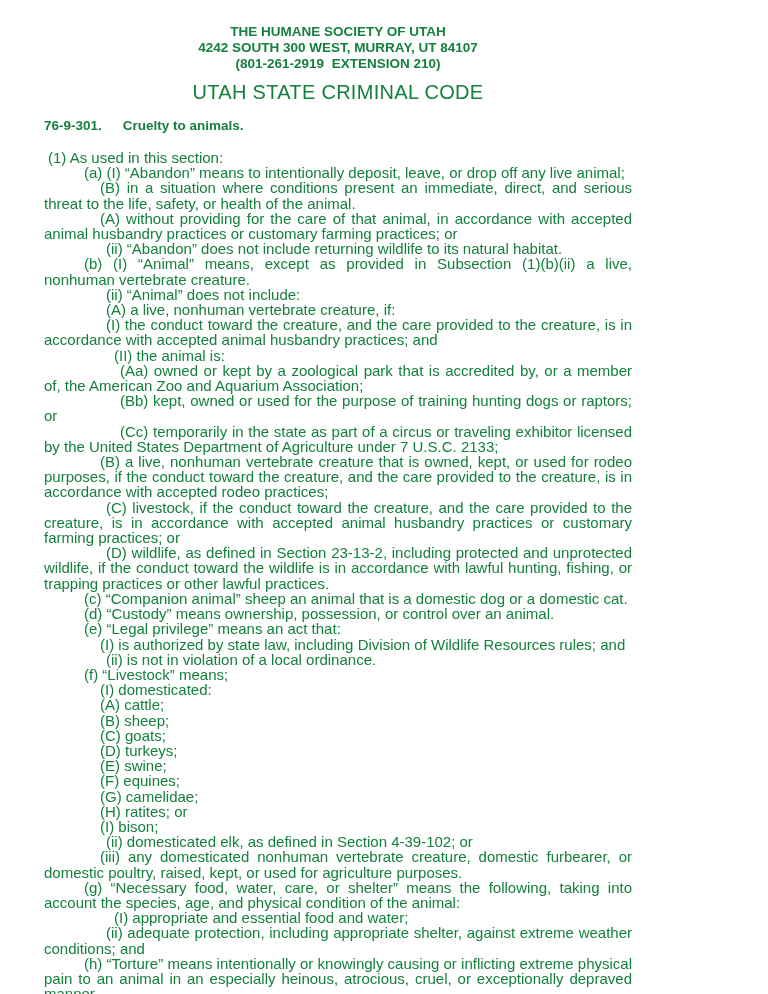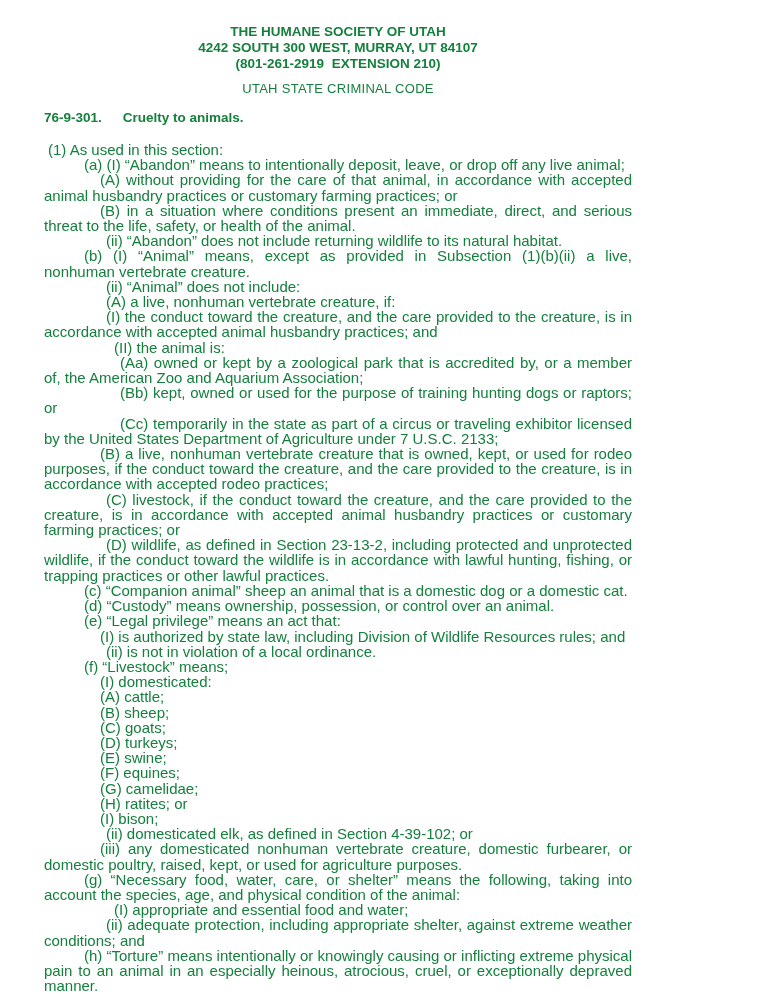--- a/index.html
+++ b/index.html
@@ -20,21 +20,21 @@
     text-align: center;
   }
   .hdr-line {
     font-weight: 700;
     font-size: 13.5px;
     line-height: 16px;
     white-space: pre-wrap;
   }
   .doc-title {
     text-align: center;
-    font-size: 13px;
+    font-size: 20px;
     font-weight: 400;
     letter-spacing: 0.3px;
     margin: 9px 0 14px 0;
   }
   .section-heading {
     font-size: 13.5px;
     font-weight: 700;
     margin: 0 0 17px 0;
   }
   .section-number {
@@ -66,22 +66,22 @@
 
   <h1 class="doc-title">UTAH STATE CRIMINAL CODE</h1>
 
   <h2 class="section-heading">
     <span class="section-number">76-9-301.</span><span>Cruelty to animals.</span>
   </h2>
 
   <main class="body-text">
     <p class="i1">(1) As used in this section:</p>
     <p class="i2">(a) (I) “Abandon” means to intentionally deposit, leave, or drop off any live animal;</p>
+    <p class="i3">(B) in a situation where conditions present an immediate, direct, and serious threat to the life, safety, or health of the animal.</p>
     <p class="i3">(A) without providing for the care of that animal, in accordance with accepted animal husbandry practices or customary farming practices; or</p>
-    <p class="i3">(B) in a situation where conditions present an immediate, direct, and serious threat to the life, safety, or health of the animal.</p>
     <p class="i4">(ii) “Abandon” does not include returning wildlife to its natural habitat.</p>
     <p class="i2">(b) (I) “Animal” means, except as provided in Subsection (1)(b)(ii) a live, nonhuman vertebrate creature.</p>
     <p class="i4">(ii) “Animal” does not include:</p>
     <p class="i4">(A) a live, nonhuman vertebrate creature, if:</p>
     <p class="i4">(I) the conduct toward the creature, and the care provided to the creature, is in accordance with accepted animal husbandry practices; and</p>
     <p class="i5">(II) the animal is:</p>
     <p class="i6">(Aa) owned or kept by a zoological park that is accredited by, or a member of, the American Zoo and Aquarium Association;</p>
     <p class="i6">(Bb) kept, owned or used for the purpose of training hunting dogs or raptors; or</p>
     <p class="i6">(Cc) temporarily in the state as part of a circus or traveling exhibitor licensed by the United States Department of Agriculture under 7 U.S.C. 2133;</p>
     <p class="i3">(B) a live, nonhuman vertebrate creature that is owned, kept, or used for rodeo purposes, if the conduct toward the creature, and the care provided to the creature, is in accordance with accepted rodeo practices;</p>

